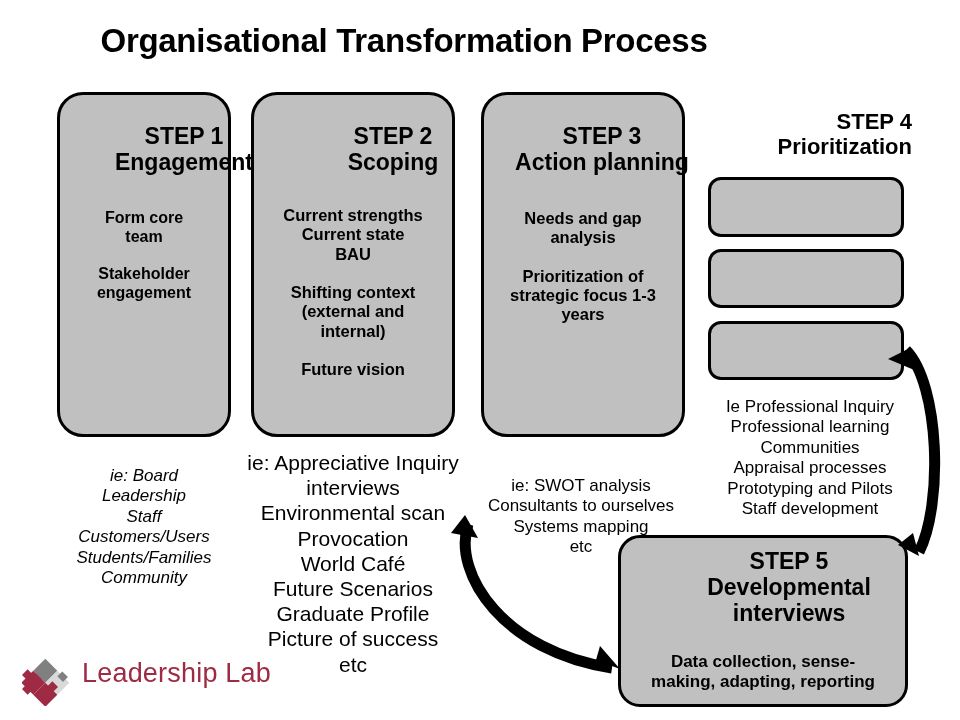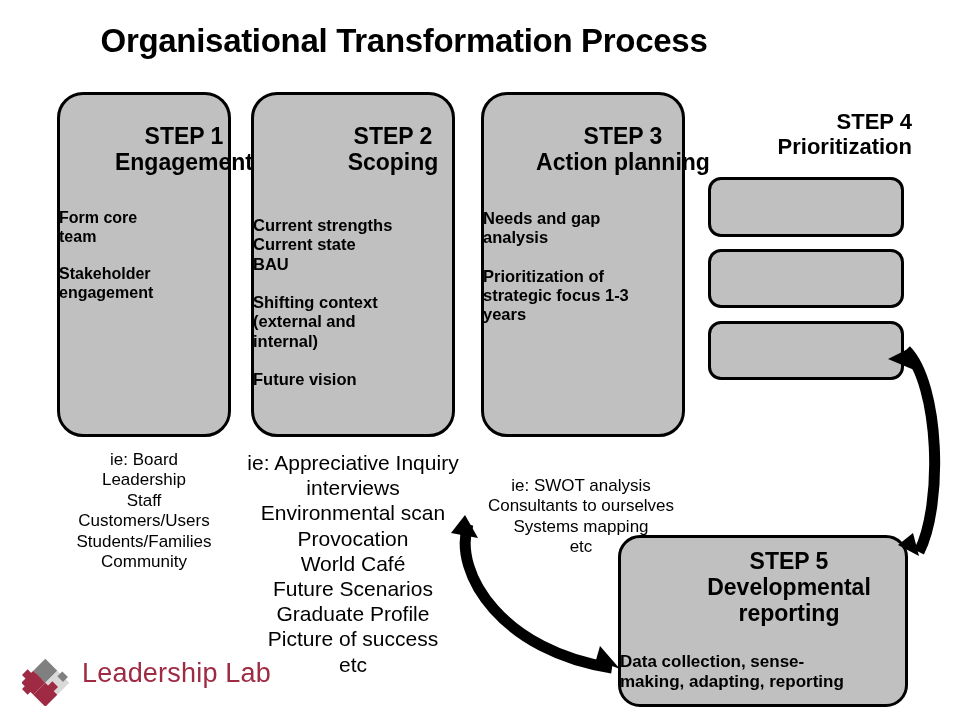--- a/index.html
+++ b/index.html
@@ -45,20 +45,21 @@
     text-align: center;
     font-weight: bold;
     color: #000000;
     line-height: 1.12;
     margin-left: 40px;
   }
   .box-body {
     position: absolute;
     left: 0;
     width: 100%;
+    text-align: center;
     font-weight: bold;
     color: #000000;
     line-height: 1.17;
   }
   .ie-list {
     position: absolute;
     text-align: center;
     color: #000000;
     font-weight: normal;
     line-height: 1.2;
@@ -100,71 +101,77 @@
 
   <div class="title">Organisational Transformation Process</div>
 
   <div class="step-box" style="left:57px; top:92px; width:174px; height:345px;"></div>
   <div class="box-head" style="left:57px; top:124px; width:174px; font-size:23px;"><span>STEP 1</span><br><span>Engagement</span></div>
   <div class="box-body step-pre" style="left:59px; top:209px; width:170px; font-size:16px; white-space:pre-line;">Form core
 team
 
 Stakeholder
 engagement</div>
-  <div class="ie-list" style="left:52px; top:450px; width:184px; font-size:17px; white-space:pre-line;">ie: Board
+  <div class="ie-list" style="left:52px; top:466px; width:184px; font-size:17px; white-space:pre-line;font-style:italic;">ie: Board
 Leadership
 Staff
 Customers/Users
 Students/Families
 Community</div>
 
   <div class="step-box" style="left:251px; top:92px; width:204px; height:345px;"></div>
   <div class="box-head" style="left:251px; top:124px; width:204px; font-size:23px;"><span>STEP 2</span><br><span>Scoping</span></div>
-  <div class="box-body" style="left:253px; top:216px; width:200px; font-size:16.5px; white-space:pre-line;">Current strengths
+  <div class="box-body" style="left:253px; top:206px; width:200px; font-size:16.5px; white-space:pre-line;">Current strengths
 Current state
 BAU
 
 Shifting context
 (external and
 internal)
 
 Future vision</div>
   <div class="ie-list" style="left:240px; top:450px; width:226px; font-size:21px; white-space:pre-line;">ie:  Appreciative Inquiry
 interviews
 Environmental scan
 Provocation
 World Café
 Future Scenarios
 Graduate Profile
 Picture of success
 etc</div>
 
   <div class="step-box" style="left:481px; top:92px; width:204px; height:345px;"></div>
-  <div class="box-head" style="left:481px; top:124px; width:204px; font-size:23px;"><span>STEP 3</span><br><span>Action planning</span></div>
+  <div class="box-head" style="left:460px; top:124px; width:204px; font-size:23px;"><span>STEP 3</span><br><span>Action planning</span></div>
   <div class="box-body" style="left:483px; top:209px; width:200px; font-size:16.5px; white-space:pre-line;">Needs and gap
 analysis
 
 Prioritization of
 strategic focus 1-3
 years</div>
   <div class="ie-list" style="left:468px; top:476px; width:226px; font-size:17px; white-space:pre-line;">ie: SWOT analysis
 Consultants to ourselves
 Systems mapping
 etc</div>
 
   <div class="step4-head" style="left:700px; top:110px; width:212px;"><span>STEP 4</span><br><span>Prioritization</span></div>
 
   <div class="step-box small" style="left:708px; top:177px; width:196px; height:60px;"></div>
   <div class="step-box small" style="left:708px; top:249px; width:196px; height:59px;"></div>
   <div class="step-box small" style="left:708px; top:321px; width:196px; height:59px;"></div>
 
+  <div class="ie-list" style="left:694px; top:397px; width:232px; font-size:17px; white-space:pre-line;">Ie Professional Inquiry
+Professional learning
+Communities
+Appraisal processes
+Prototyping and Pilots
+Staff development</div>
 
   <div class="step-box" style="left:618px; top:535px; width:290px; height:172px; border-radius:22px;"></div>
   <div class="box-head" style="left:618px; top:549px; width:262px; font-size:23px; white-space:pre-line;"><span>STEP 5</span><br><span style="white-space:pre-line;">Developmental
-reporting</span></div>
+interviews</span></div>
   <div class="box-body" style="left:620px; top:652px; width:286px; font-size:17px; white-space:pre-line;">Data collection, sense-
 making, adapting, reporting</div>
 
   <svg class="arrow-layer" viewBox="0 0 960 720" width="960" height="720" xmlns="http://www.w3.org/2000/svg">
 
     <g>
       <path d="M 906,350 C 940,385 943,505 919,552" fill="none" stroke="#000000" stroke-width="11" stroke-linecap="butt"></path>
       <polygon points="906,350 919,372 888,359" fill="#000000"></polygon>
       <polygon points="919,556 898,545 913,533" fill="#000000"></polygon>
     </g>

